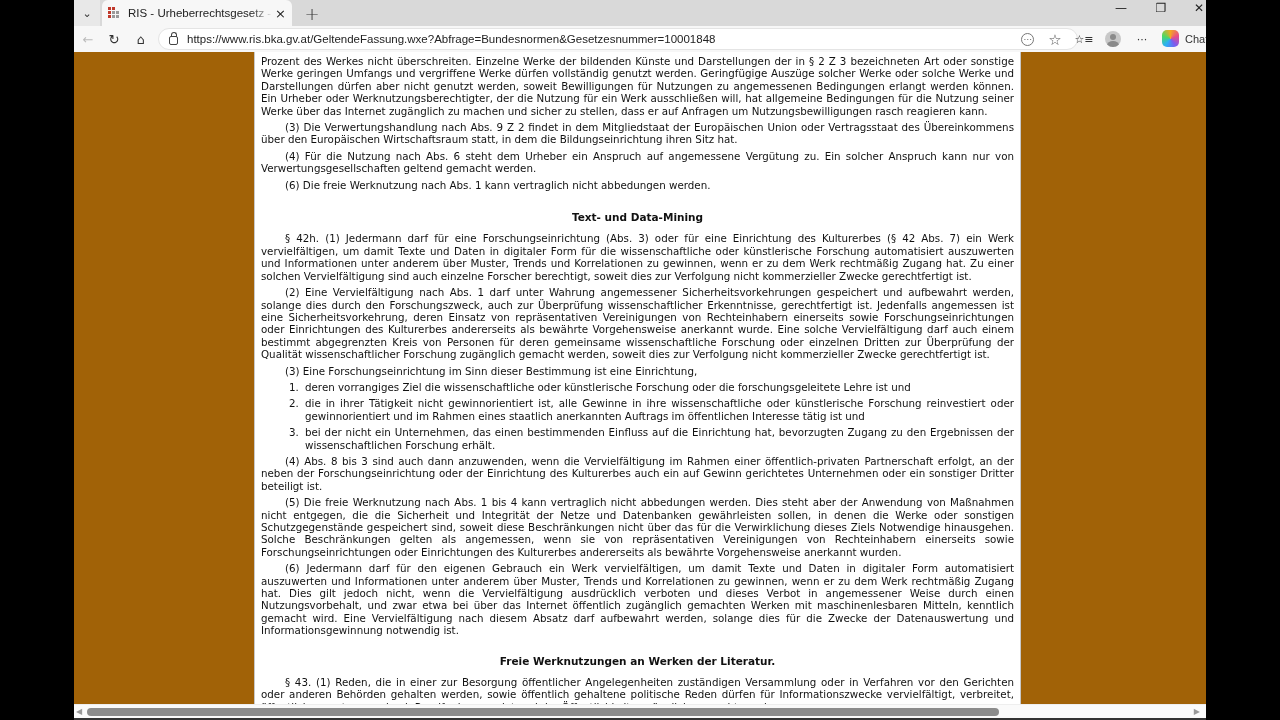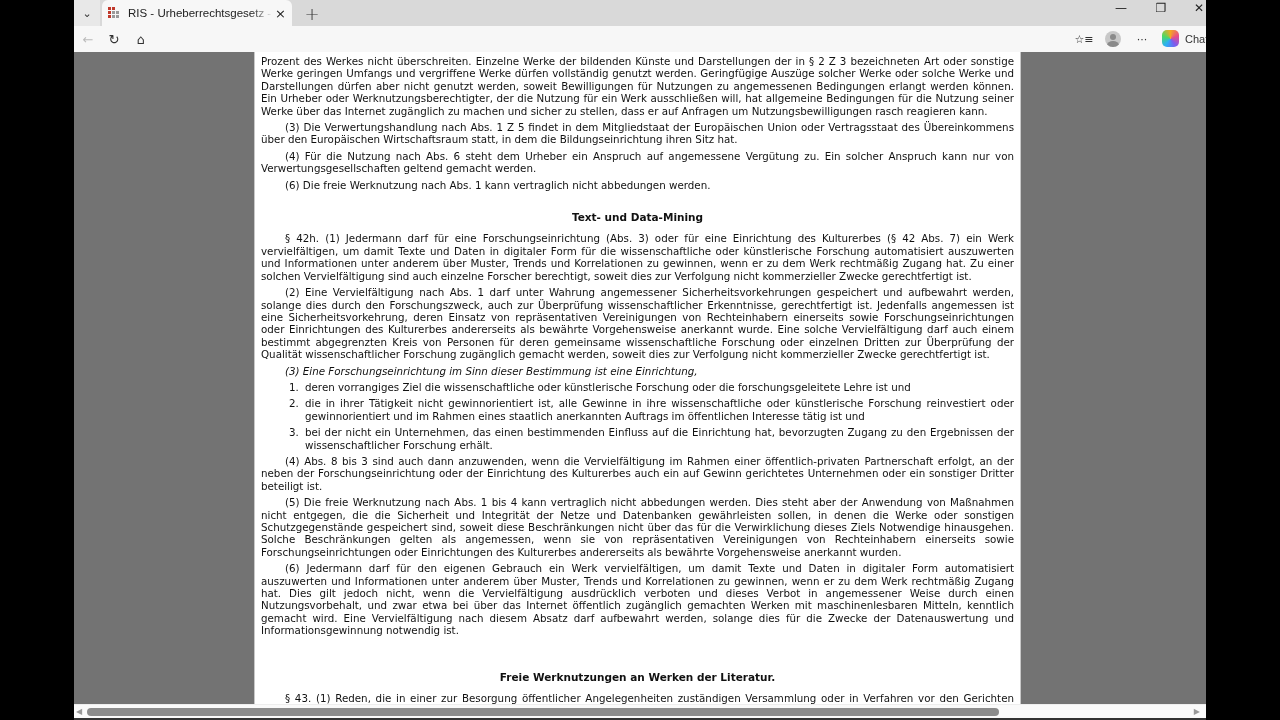--- a/index.html
+++ b/index.html
@@ -31,31 +31,31 @@
   .addr-icon { position: absolute; top: 3px; width: 16px; height: 16px; display: flex; align-items: center; justify-content: center; color: #555; font-size: 12px; }
   .tb-icon { position: absolute; top: 3px; width: 20px; height: 20px; display: flex; align-items: center; justify-content: center; color: #333; font-size: 13px; }
   .avatar { width: 16px; height: 16px; border-radius: 50%; background: #c8c8c8; position: relative; overflow: hidden; }
   .avatar::before { content: ""; position: absolute; left: 5px; top: 3px; width: 6px; height: 6px; border-radius: 50%; background: #8a8a8a; }
   .avatar::after { content: ""; position: absolute; left: 2px; top: 10px; width: 12px; height: 8px; border-radius: 50%; background: #8a8a8a; }
   .copilot { position: absolute; left: 1088px; top: 4px; display: flex; align-items: center; }
   .copilot-logo { width: 17px; height: 17px; border-radius: 5px; background: conic-gradient(#f5a623, #e84b8a, #7b5cf0, #2ab0f5, #4cd964, #f5a623); margin-right: 6px; }
   .copilot-label { font-family: "Liberation Sans", sans-serif; font-size: 11px; color: #333; }
 
   
-  .viewport { position: absolute; left: 0; top: 52px; width: 1132px; height: 652px; background: #737373; overflow: hidden; }
+  .viewport { position: absolute; left: 0; top: 52px; width: 1132px; height: 652px; background: #a16207; overflow: hidden; }
   .doc { position: absolute; left: 180px; top: 0; width: 767px; height: 660px; border-left: 1px solid #c8c8c8; border-right: 1px solid #c8c8c8; background: #fff; padding: 0 6px; }
   .doc-inner { font-family: "DejaVu Sans", sans-serif; font-size: 10.3px; line-height: 12.4px; color: #111; text-align: justify; }
   .doc-inner p { margin-bottom: 4px; }
   .indent { text-indent: 24px; }
   .heading { text-align: center; font-weight: bold; font-size: 10.5px; margin: 20px 0 9px; }
   .para-num { font-weight: normal; }
   ol.zlist { list-style: none; padding-left: 28px; margin-bottom: 4px; }
   ol.zlist li { position: relative; padding-left: 16px; margin-bottom: 4px; }
   ol.zlist li .znum { position: absolute; left: 0; top: 0; }
-  .sub-indent { padding-left: 24px; margin-bottom: 4px; font-style: italic; }
+  .sub-indent { padding-left: 24px; margin-bottom: 4px; }
 
   
   .hscroll { position: absolute; left: 0; top: 704px; width: 1132px; height: 14px; background: #fafafa; border-top: 1px solid #eee; }
   .hscroll-left { position: absolute; left: 2px; top: 2px; font-size: 8px; color: #999; }
   .hscroll-right { position: absolute; right: 6px; top: 2px; font-size: 8px; color: #999; }
   .hscroll-thumb { position: absolute; left: 13px; top: 3px; width: 912px; height: 8px; background: #8c8c8c; border-radius: 4px; }
   .bottom-line { position: absolute; left: 0; top: 718px; width: 1132px; height: 2px; background: #333; }
 </style>
 </head>
 <body>
@@ -97,58 +97,68 @@
   <div class="toolbar">
     <div class="nav-btn disabled" style="left:4px">
       <span>←</span>
     </div>
     <div class="nav-btn" style="left:30px">
       <span>↻</span>
     </div>
     <div class="nav-btn" style="left:57px">
       <span>⌂</span>
     </div>
+    <div class="addressbar">
+      <div class="lock"></div>
+      <span class="url">https://www.ris.bka.gv.at/GeltendeFassung.wxe?Abfrage=Bundesnormen&amp;Gesetzesnummer=10001848</span>
+      <div class="addr-icon" style="left:862px;border:1px solid #777;border-radius:50%;width:13px;height:13px;top:4px;font-size:8px;">
+        <span>⋯</span>
+      </div>
+      <div class="addr-icon" style="left:888px;font-size:15px">
+        <span>☆</span>
+      </div>
+    </div>
     <div class="tb-icon" style="left:1000px;font-size:11px">
       <span>☆≡</span>
     </div>
     <div class="tb-icon" style="left:1029px">
       <div class="avatar"></div>
     </div>
     <div class="tb-icon" style="left:1058px;font-size:11px">
       <span>···</span>
     </div>
     <div class="copilot">
       <div class="copilot-logo"></div>
       <span class="copilot-label">Chat</span>
     </div>
   </div>
 
   <div class="viewport">
     <div class="doc">
       <div class="doc-inner">
         <p style="margin-top:3px">Prozent des Werkes nicht überschreiten. Einzelne Werke der bildenden Künste und Darstellungen der in § 2 Z 3 bezeichneten Art oder sonstige Werke geringen Umfangs und vergriffene Werke dürfen vollständig genutzt werden. Geringfügige Auszüge solcher Werke oder solche Werke und Darstellungen dürfen aber nicht genutzt werden, soweit Bewilligungen für Nutzungen zu angemessenen Bedingungen erlangt werden können. Ein Urheber oder Werknutzungsberechtigter, der die Nutzung für ein Werk ausschließen will, hat allgemeine Bedingungen für die Nutzung seiner Werke über das Internet zugänglich zu machen und sicher zu stellen, dass er auf Anfragen um Nutzungsbewilligungen rasch reagieren kann.</p>
-        <p class="indent">(3) Die Verwertungshandlung nach Abs. 1 Z 5 findet in dem Mitgliedstaat der Europäischen Union oder Vertragsstaat des Übereinkommens über den Europäischen Wirtschaftsraum statt, in dem die Bildungseinrichtung ihren Sitz hat.</p>
+        <p class="indent">(3) Die Verwertungshandlung nach Abs. 9 Z 2 findet in dem Mitgliedstaat der Europäischen Union oder Vertragsstaat des Übereinkommens über den Europäischen Wirtschaftsraum statt, in dem die Bildungseinrichtung ihren Sitz hat.</p>
         <p class="indent">(4) Für die Nutzung nach Abs. 6 steht dem Urheber ein Anspruch auf angemessene Vergütung zu. Ein solcher Anspruch kann nur von Verwertungsgesellschaften geltend gemacht werden.</p>
         <p class="indent">(6) Die freie Werknutzung nach Abs. 1 kann vertraglich nicht abbedungen werden.</p>
 
         <div class="heading">Text- und Data-Mining</div>
 
         <p class="indent"><span class="para-num">§ 42h.</span> <span>(1) Jedermann darf für eine Forschungseinrichtung (Abs. 3) oder für eine Einrichtung des Kulturerbes (§ 42 Abs. 7) ein Werk vervielfältigen, um damit Texte und Daten in digitaler Form für die wissenschaftliche oder künstlerische Forschung automatisiert auszuwerten und Informationen unter anderem über Muster, Trends und Korrelationen zu gewinnen, wenn er zu dem Werk rechtmäßig Zugang hat. Zu einer solchen Vervielfältigung sind auch einzelne Forscher berechtigt, soweit dies zur Verfolgung nicht kommerzieller Zwecke gerechtfertigt ist.</span></p>
         <p class="indent">(2) Eine Vervielfältigung nach Abs. 1 darf unter Wahrung angemessener Sicherheitsvorkehrungen gespeichert und aufbewahrt werden, solange dies durch den Forschungszweck, auch zur Überprüfung wissenschaftlicher Erkenntnisse, gerechtfertigt ist. Jedenfalls angemessen ist eine Sicherheitsvorkehrung, deren Einsatz von repräsentativen Vereinigungen von Rechteinhabern einerseits sowie Forschungseinrichtungen oder Einrichtungen des Kulturerbes andererseits als bewährte Vorgehensweise anerkannt wurde. Eine solche Vervielfältigung darf auch einem bestimmt abgegrenzten Kreis von Personen für deren gemeinsame wissenschaftliche Forschung oder einzelnen Dritten zur Überprüfung der Qualität wissenschaftlicher Forschung zugänglich gemacht werden, soweit dies zur Verfolgung nicht kommerzieller Zwecke gerechtfertigt ist.</p>
         <p class="sub-indent">(3) Eine Forschungseinrichtung im Sinn dieser Bestimmung ist eine Einrichtung,</p>
         <ol class="zlist">
           <li><span class="znum">1.</span><span>deren vorrangiges Ziel die wissenschaftliche oder künstlerische Forschung oder die forschungsgeleitete Lehre ist und</span></li>
           <li><span class="znum">2.</span><span>die in ihrer Tätigkeit nicht gewinnorientiert ist, alle Gewinne in ihre wissenschaftliche oder künstlerische Forschung reinvestiert oder gewinnorientiert und im Rahmen eines staatlich anerkannten Auftrags im öffentlichen Interesse tätig ist und</span></li>
-          <li><span class="znum">3.</span><span>bei der nicht ein Unternehmen, das einen bestimmenden Einfluss auf die Einrichtung hat, bevorzugten Zugang zu den Ergebnissen der wissenschaftlicher Forschung erhält.</span></li>
+          <li><span class="znum">3.</span><span>bei der nicht ein Unternehmen, das einen bestimmenden Einfluss auf die Einrichtung hat, bevorzugten Zugang zu den Ergebnissen der wissenschaftlichen Forschung erhält.</span></li>
         </ol>
         <p class="indent">(4) Abs. 8 bis 3 sind auch dann anzuwenden, wenn die Vervielfältigung im Rahmen einer öffentlich-privaten Partnerschaft erfolgt, an der neben der Forschungseinrichtung oder der Einrichtung des Kulturerbes auch ein auf Gewinn gerichtetes Unternehmen oder ein sonstiger Dritter beteiligt ist.</p>
         <p class="indent">(5) Die freie Werknutzung nach Abs. 1 bis 4 kann vertraglich nicht abbedungen werden. Dies steht aber der Anwendung von Maßnahmen nicht entgegen, die die Sicherheit und Integrität der Netze und Datenbanken gewährleisten sollen, in denen die Werke oder sonstigen Schutzgegenstände gespeichert sind, soweit diese Beschränkungen nicht über das für die Verwirklichung dieses Ziels Notwendige hinausgehen. Solche Beschränkungen gelten als angemessen, wenn sie von repräsentativen Vereinigungen von Rechteinhabern einerseits sowie Forschungseinrichtungen oder Einrichtungen des Kulturerbes andererseits als bewährte Vorgehensweise anerkannt wurden.</p>
         <p class="indent">(6) Jedermann darf für den eigenen Gebrauch ein Werk vervielfältigen, um damit Texte und Daten in digitaler Form automatisiert auszuwerten und Informationen unter anderem über Muster, Trends und Korrelationen zu gewinnen, wenn er zu dem Werk rechtmäßig Zugang hat. Dies gilt jedoch nicht, wenn die Vervielfältigung ausdrücklich verboten und dieses Verbot in angemessener Weise durch einen Nutzungsvorbehalt, und zwar etwa bei über das Internet öffentlich zugänglich gemachten Werken mit maschinenlesbaren Mitteln, kenntlich gemacht wird. Eine Vervielfältigung nach diesem Absatz darf aufbewahrt werden, solange dies für die Zwecke der Datenauswertung und Informationsgewinnung notwendig ist.</p>
 
-        <div class="heading" style="margin-top:34px">Freie Werknutzungen an Werken der Literatur.</div>
+        <div class="heading" style="margin-top:18px">Freie Werknutzungen an Werken der Literatur.</div>
 
         <p class="indent"><span class="para-num">§ 43.</span> <span>(1) Reden, die in einer zur Besorgung öffentlicher Angelegenheiten zuständigen Versammlung oder in Verfahren vor den Gerichten oder anderen Behörden gehalten werden, sowie öffentlich gehaltene politische Reden dürfen für Informationszwecke vervielfältigt, verbreitet, öffentlich vorgetragen, durch Rundfunk gesendet und der Öffentlichkeit zugänglich gemacht werden.</span></p>
       </div>
     </div>
   </div>
 
   <div class="hscroll">
     <span class="hscroll-left">◀</span>
     <div class="hscroll-thumb"></div>
     <span class="hscroll-right">▶</span>

